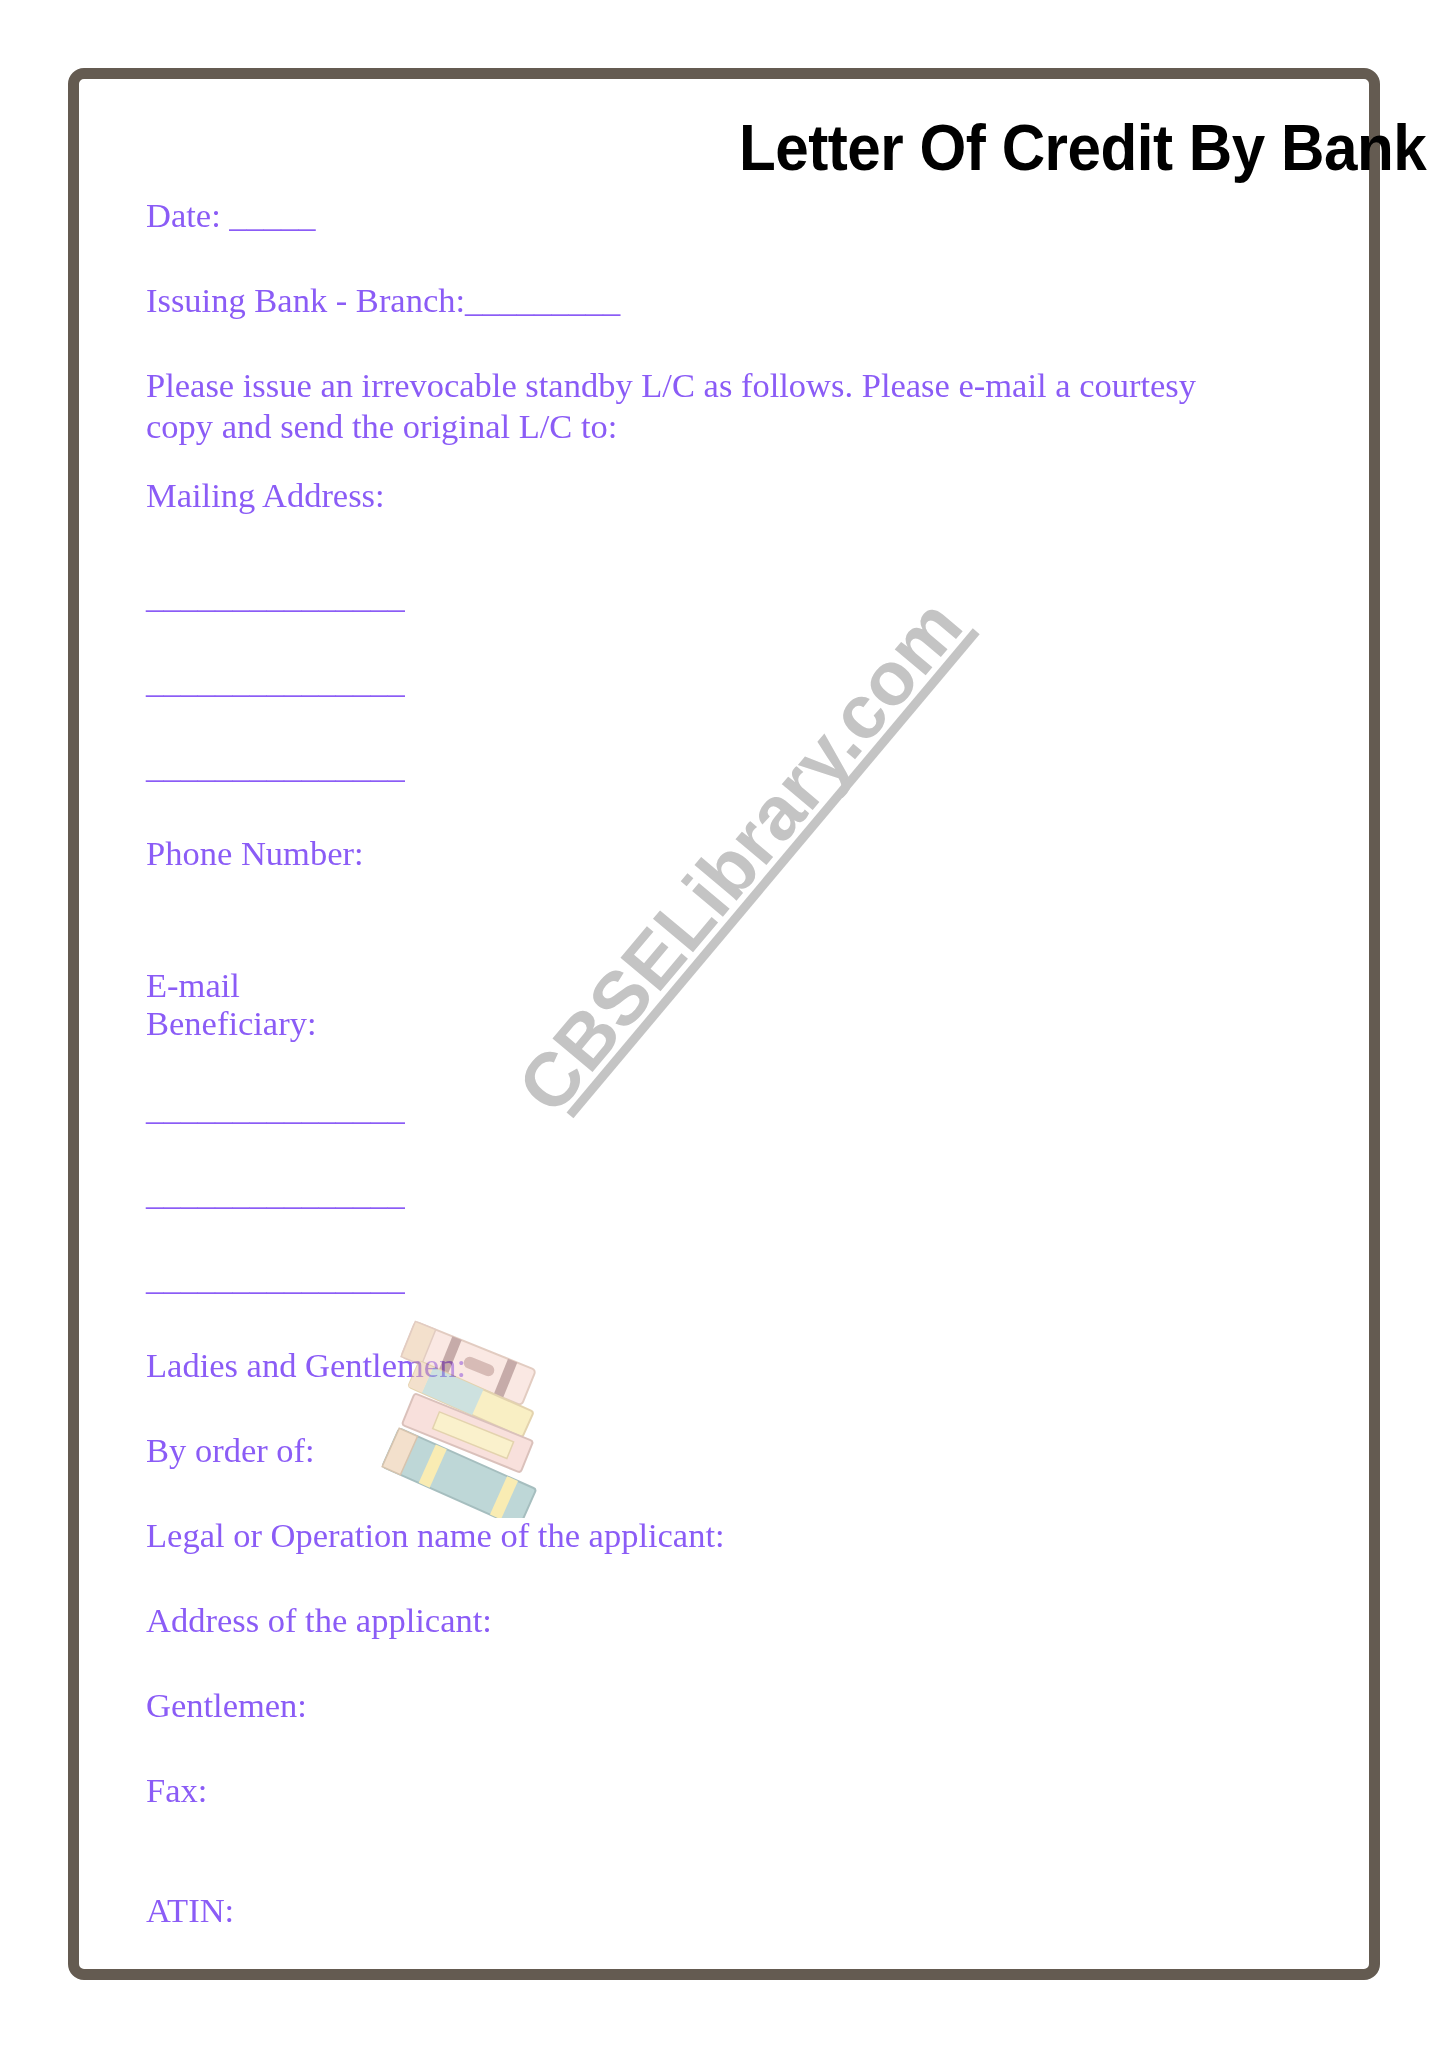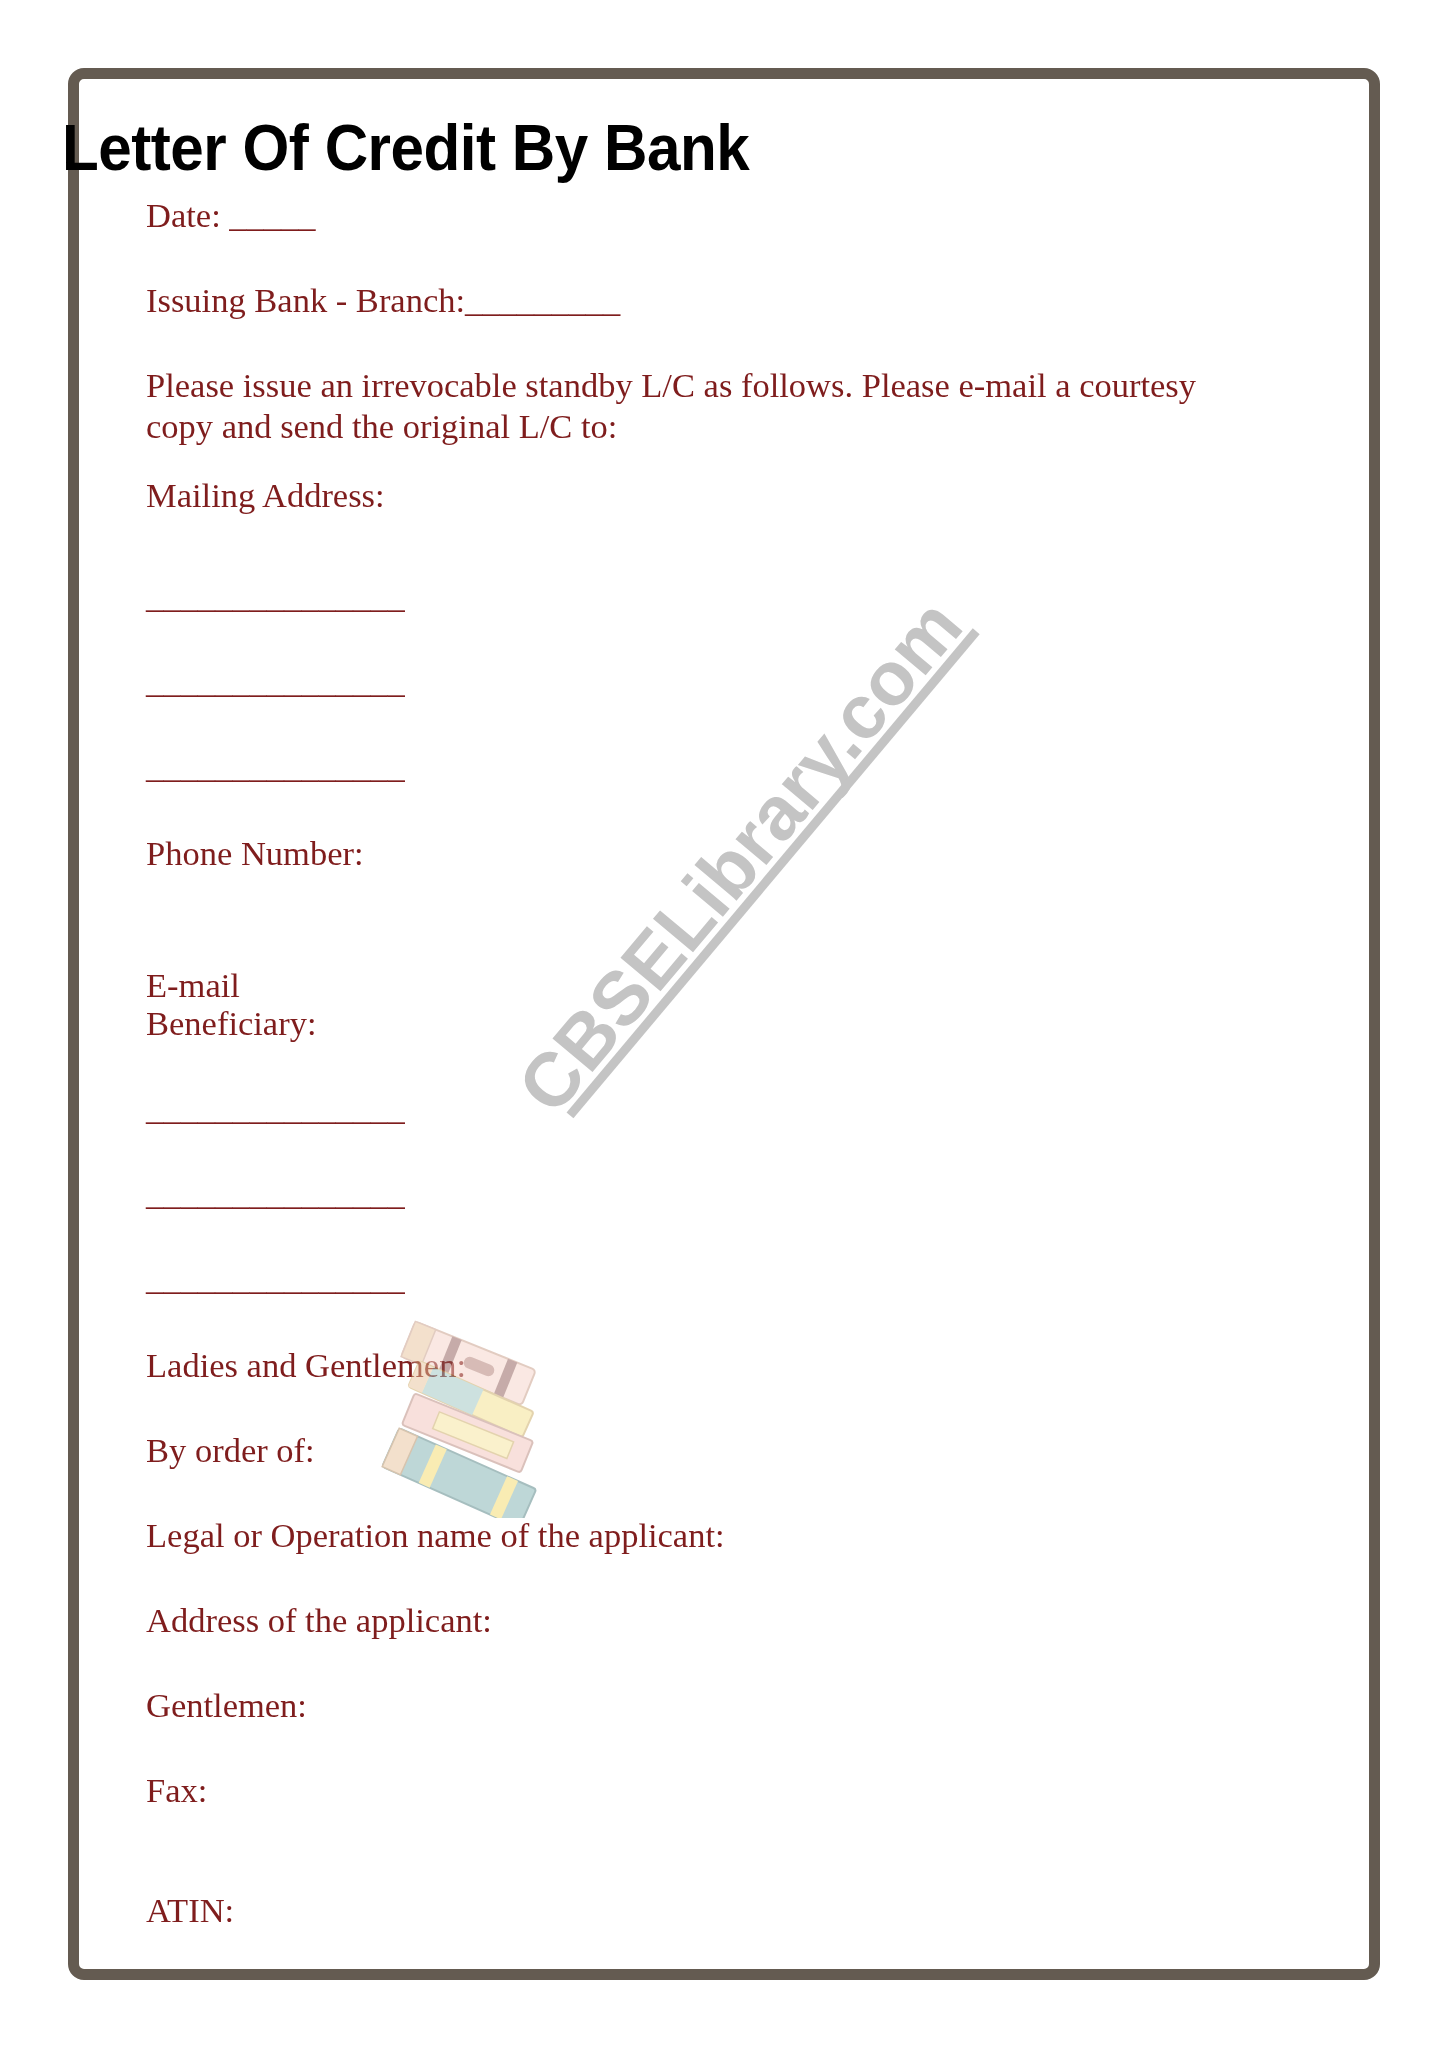--- a/index.html
+++ b/index.html
@@ -10,30 +10,30 @@
     color: #111111;
   }
   .frame {
     position: absolute; left: 68px; top: 68px;
     width: 1290px; height: 1890px;
     border: 11px solid #645B51; border-radius: 16px;
     background: #ffffff;
   }
   .title {
     position: absolute; left: 0; width: 1448px; top: 108px;
-    text-align: left;
+    text-align: right;
     font-family: "Liberation Sans", sans-serif;
     font-weight: bold; font-size: 64px; line-height: 80px;
     color: #000000; letter-spacing: -0.5px;
   }
   .title span { display: inline-block; transform: scaleX(0.94); transform-origin: center; margin-left: 40px; }
   .line {
     position: absolute; left: 146px;
     font-size: 34.5px; line-height: 85px; height: 85px;
-    white-space: nowrap; color: #7f1d1d;
+    white-space: nowrap; color: #8b5cf6;
   }
   .watermark {
     position: absolute; left: 410px; top: 806px; width: 660px; height: 100px;
     transform: rotate(-50deg); transform-origin: 50% 50%;
     pointer-events: none;
   }
   .wm-text {
     position: absolute; left: 0; top: 0; width: 660px; text-align: center;
     font-family: "Liberation Sans", sans-serif; font-weight: bold;
     font-size: 76px; line-height: 100px; color: #C4C4C4;

